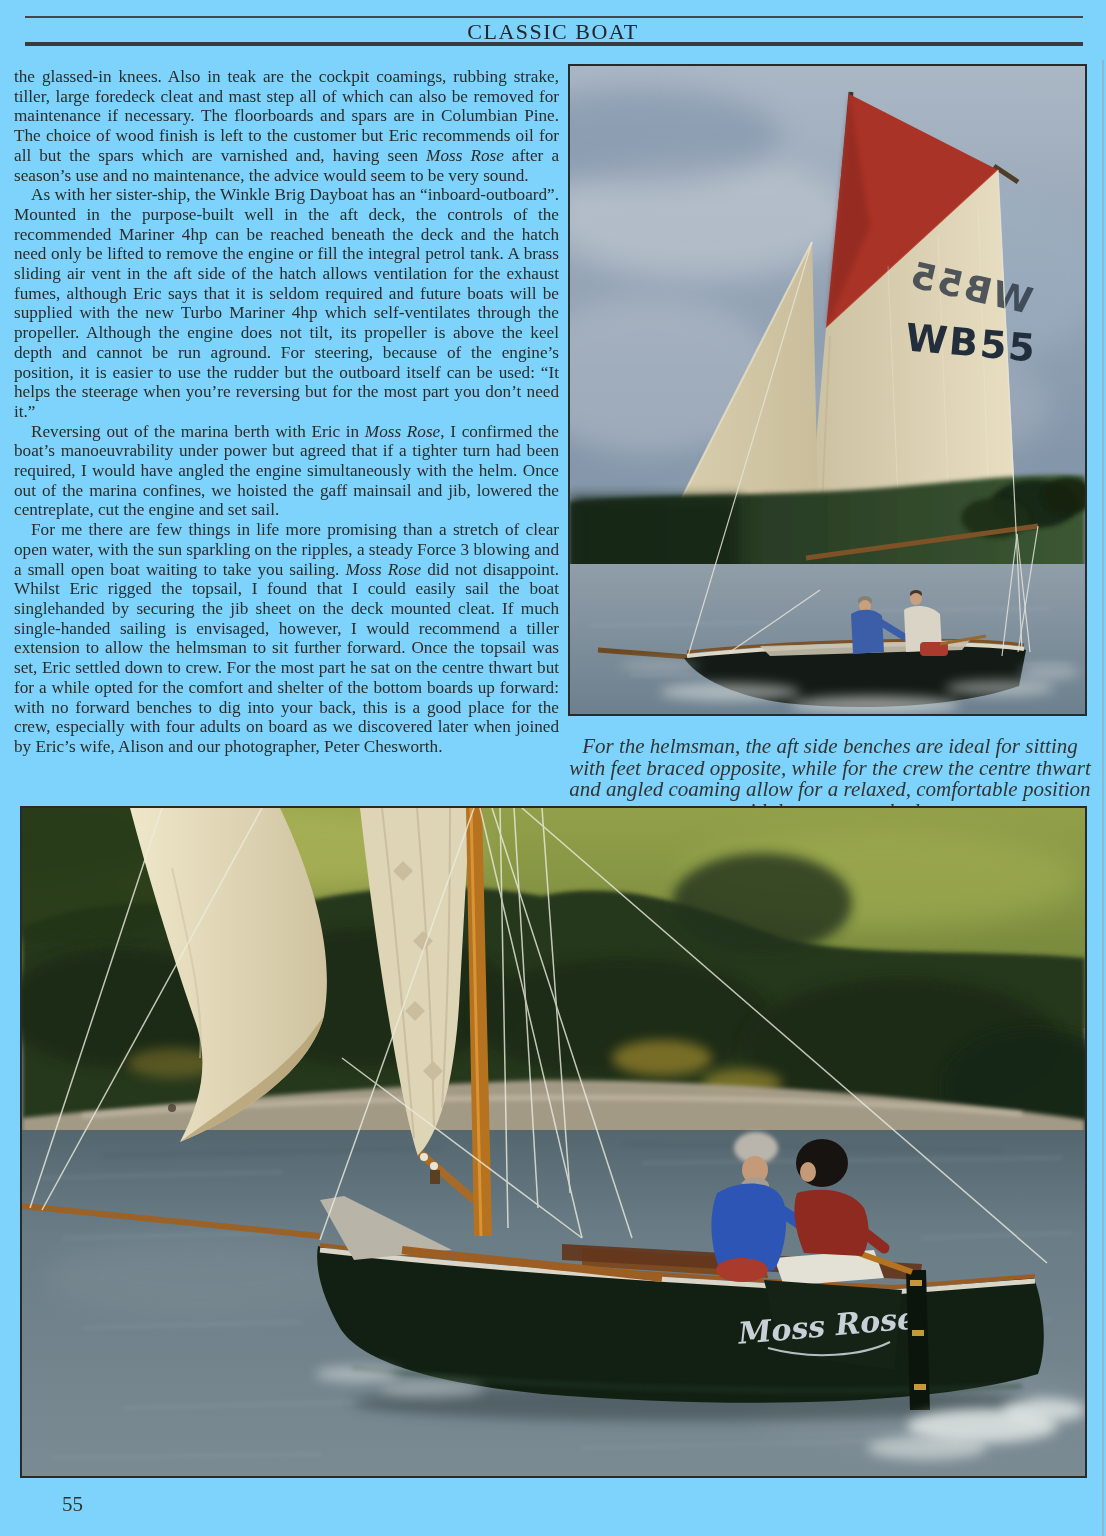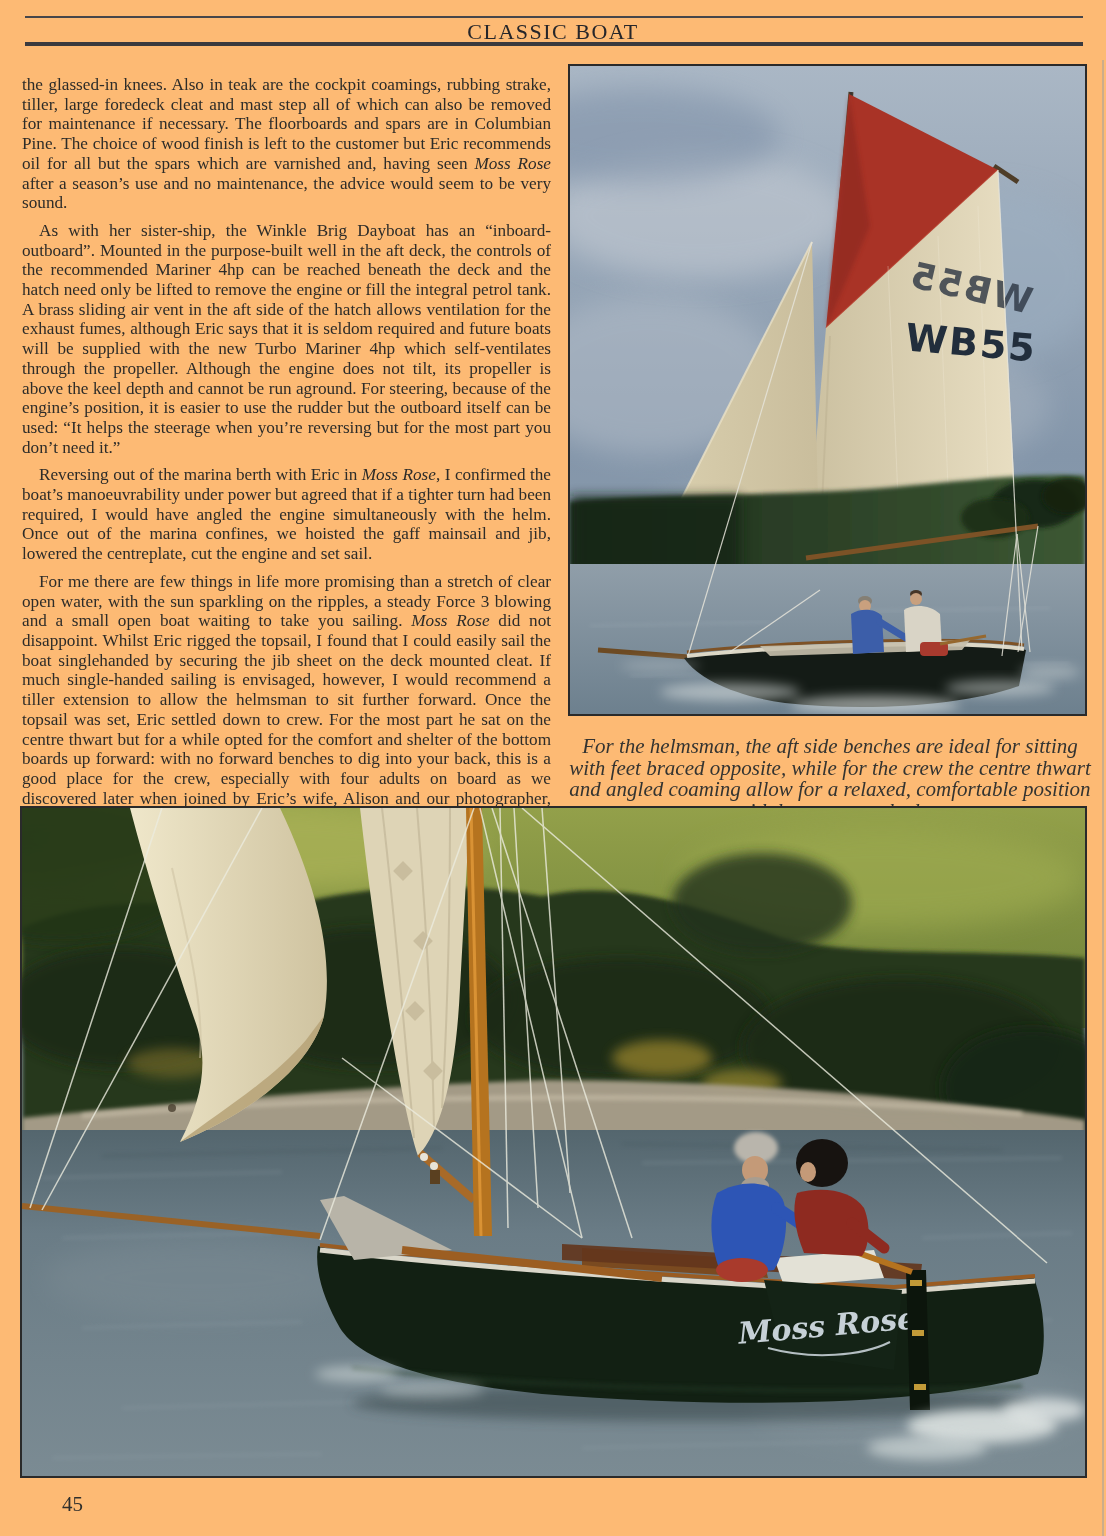--- a/index.html
+++ b/index.html
@@ -1,25 +1,25 @@
 <!DOCTYPE html>
 <html><head>
 <meta charset="utf-8">
 <style>
   html,body{margin:0;padding:0;background:#777;}
-  .page{position:relative;width:1106px;height:1536px;margin:0 auto;background:#fdba74;overflow:hidden;
+  .page{position:relative;width:1106px;height:1536px;margin:0 auto;background:#7dd3fc;overflow:hidden;
         font-family:"Liberation Serif",serif;}
   .rule-top{position:absolute;left:25px;right:23px;top:16px;height:2px;background:#46464a;}
   .header-title{position:absolute;top:19px;left:0;width:100%;text-align:center;
         font-size:22px;letter-spacing:1.5px;color:#26262a;}
   .double-rule{position:absolute;left:25px;right:23px;top:42px;height:4px;
         border-top:3px solid #3a3a3e;border-bottom:1.5px solid #3a3a3e;box-sizing:border-box;}
   .text-col{position:absolute;left:14px;top:67px;width:545px;font-size:17.2px;line-height:19.7px;
         color:#2d2c29;text-align:justify;}
-  .text-col p{margin:8px;}
+  .text-col p{margin:0;}
   .text-col p.indent{text-indent:17px;font-family:Liberation Serif, serif;}
   .text-col em{font-style:italic;}
   .photo{position:absolute;border:2px solid #2a2a2a;box-sizing:border-box;background:#9aa8b4;}
   .photo-top{left:568px;top:64px;width:519px;height:652px;}
   .photo-bottom{left:20px;top:806px;width:1067px;height:672px;}
   .caption{position:absolute;left:563px;top:736px;width:534px;text-align:center;font-style:italic;
         font-size:21px;line-height:21.5px;color:#343431;}
   .page-number{position:absolute;left:62px;top:1492px;font-size:21px;color:#2f2f2c;}
   .scan-edge{position:absolute;right:2px;top:60px;bottom:0;width:2px;background:#9aa0a2;opacity:.5;}
   svg{display:block;width:100%;height:100%;}
@@ -321,15 +321,15 @@
       <g>
         <ellipse cx="960" cy="618" rx="75" ry="17" fill="#e6ebe8" opacity=".8" filter="url(#g2)"></ellipse>
         <ellipse cx="1022" cy="602" rx="42" ry="12" fill="#eef2f0" opacity=".7" filter="url(#g2)"></ellipse>
         <ellipse cx="905" cy="640" rx="60" ry="12" fill="#dfe6e4" opacity=".6" filter="url(#g2)"></ellipse>
         <ellipse cx="335" cy="566" rx="42" ry="8" fill="#dfe6e4" opacity=".5" filter="url(#g2)"></ellipse>
         <ellipse cx="410" cy="582" rx="52" ry="8" fill="#d5dddc" opacity=".4" filter="url(#g2)"></ellipse>
       </g>
     </svg>
   </figure>
 
-  <div class="page-number">45</div>
+  <div class="page-number">55</div>
   <div class="scan-edge"></div>
 </div>
 
 </body></html>

